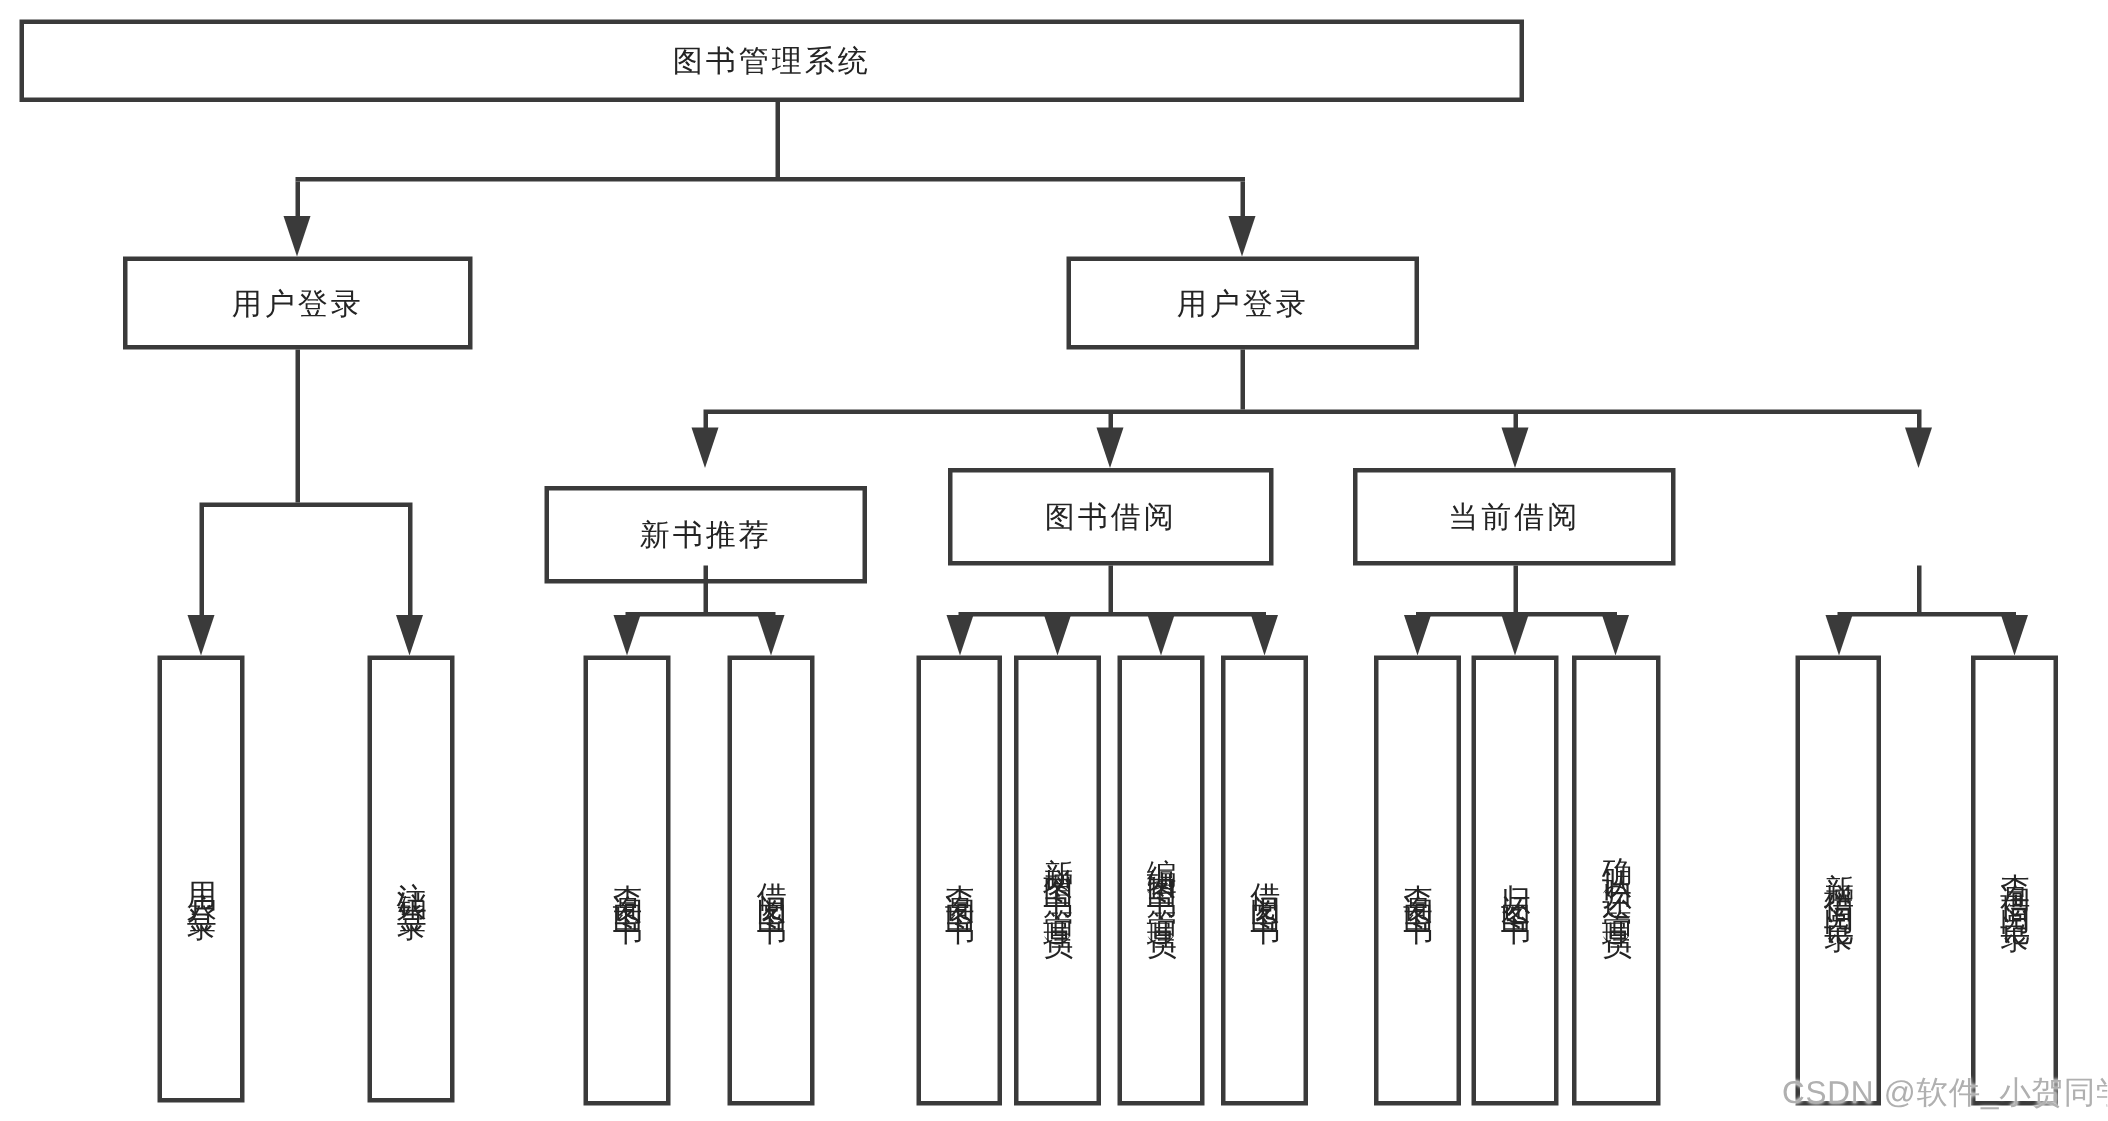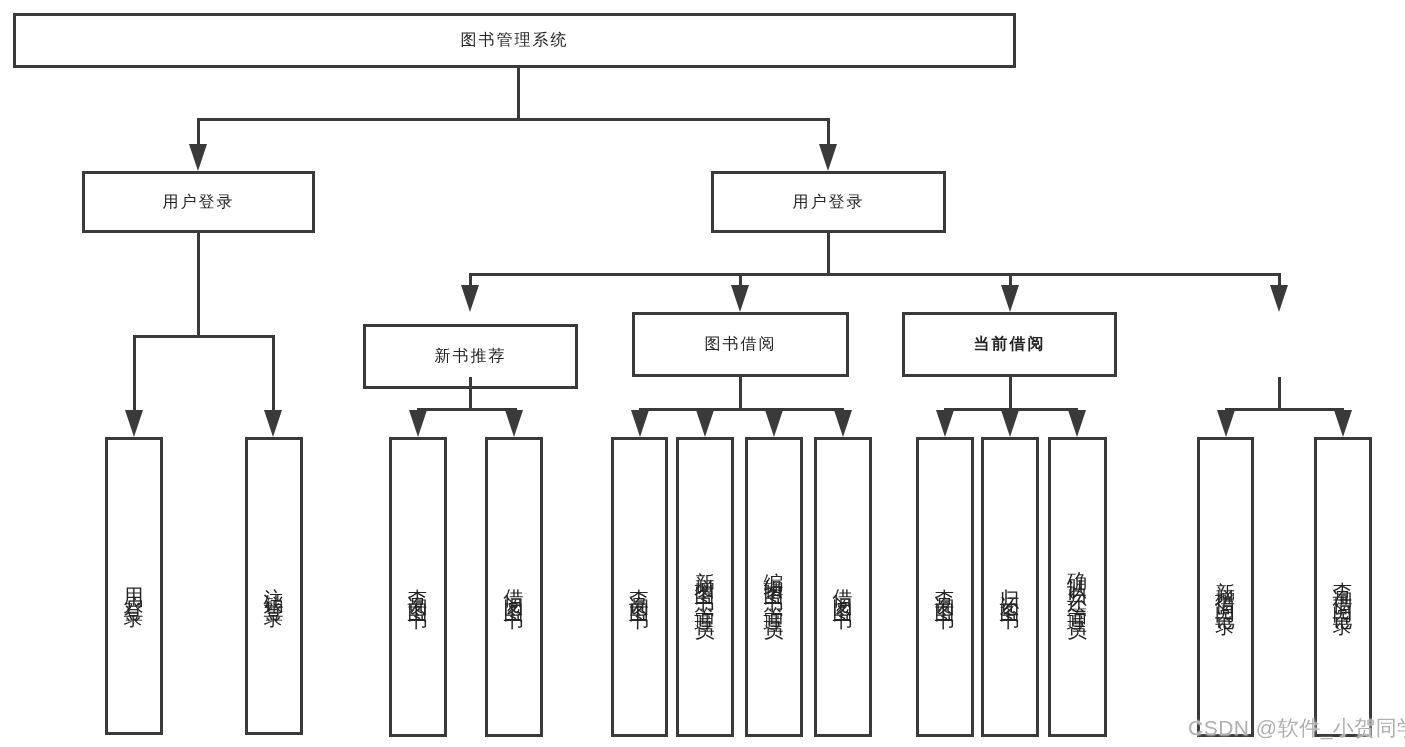--- a/index.html
+++ b/index.html
@@ -10,21 +10,21 @@
   }
   html,body{margin:0;padding:0;background:#fff;}
   #canvas{
     position:relative;width:1405px;height:747px;background:var(--boxbg);
     font-family:"Liberation Sans","DejaVu Sans",sans-serif;overflow:hidden;
   }
   .box{
     position:absolute;background:var(--boxbg);border:3px solid var(--line);
     box-sizing:border-box;display:flex;align-items:center;justify-content:center;
   }
-  .hlabel{font-size:16px;color:var(--text);letter-spacing:2px;white-space:nowrap;}
+  .hlabel{font-size:20px;color:var(--text);letter-spacing:2px;white-space:nowrap;}
   .vlabel{
     writing-mode:vertical-rl;text-orientation:mixed;
     font-size:20px;color:var(--text);letter-spacing:7px;line-height:1.1;
   }
   .vline,.hline{position:absolute;background:var(--line);}
   .arrow{
     position:absolute;width:0;height:0;
     border-left:9px solid transparent;border-right:9px solid transparent;
     border-top:27px solid var(--line);
   }
@@ -74,21 +74,21 @@
   <div class="arrow" style="left:1001px;top:285px;"></div>
   <div class="vline" style="left:1278px;top:276px;width:3px;height:11px;"></div>
   <div class="arrow" style="left:1270px;top:285px;"></div>
 
   <div class="box" style="left:363px;top:324px;width:215px;height:65px;">
     <span class="hlabel">新书推荐</span>
   </div>
   <div class="box" style="left:632px;top:312px;width:217px;height:65px;">
     <span class="hlabel">图书借阅</span>
   </div>
-  <div class="box" style="left:902px;top:312px;width:215px;height:65px;font-weight:bold;">
+  <div class="box" style="left:902px;top:312px;width:215px;height:65px;">
     <span class="hlabel">当前借阅</span>
   </div>
 
   <div class="vline" style="left:469px;top:377px;width:3px;height:31px;"></div>
   <div class="hline" style="left:417px;top:408px;width:100px;height:3px;"></div>
   <div class="arrow" style="left:409px;top:410px;"></div>
   <div class="arrow" style="left:505px;top:410px;"></div>
 
   <div class="vline" style="left:739px;top:377px;width:3px;height:31px;"></div>
   <div class="hline" style="left:639px;top:408px;width:205px;height:3px;"></div>

